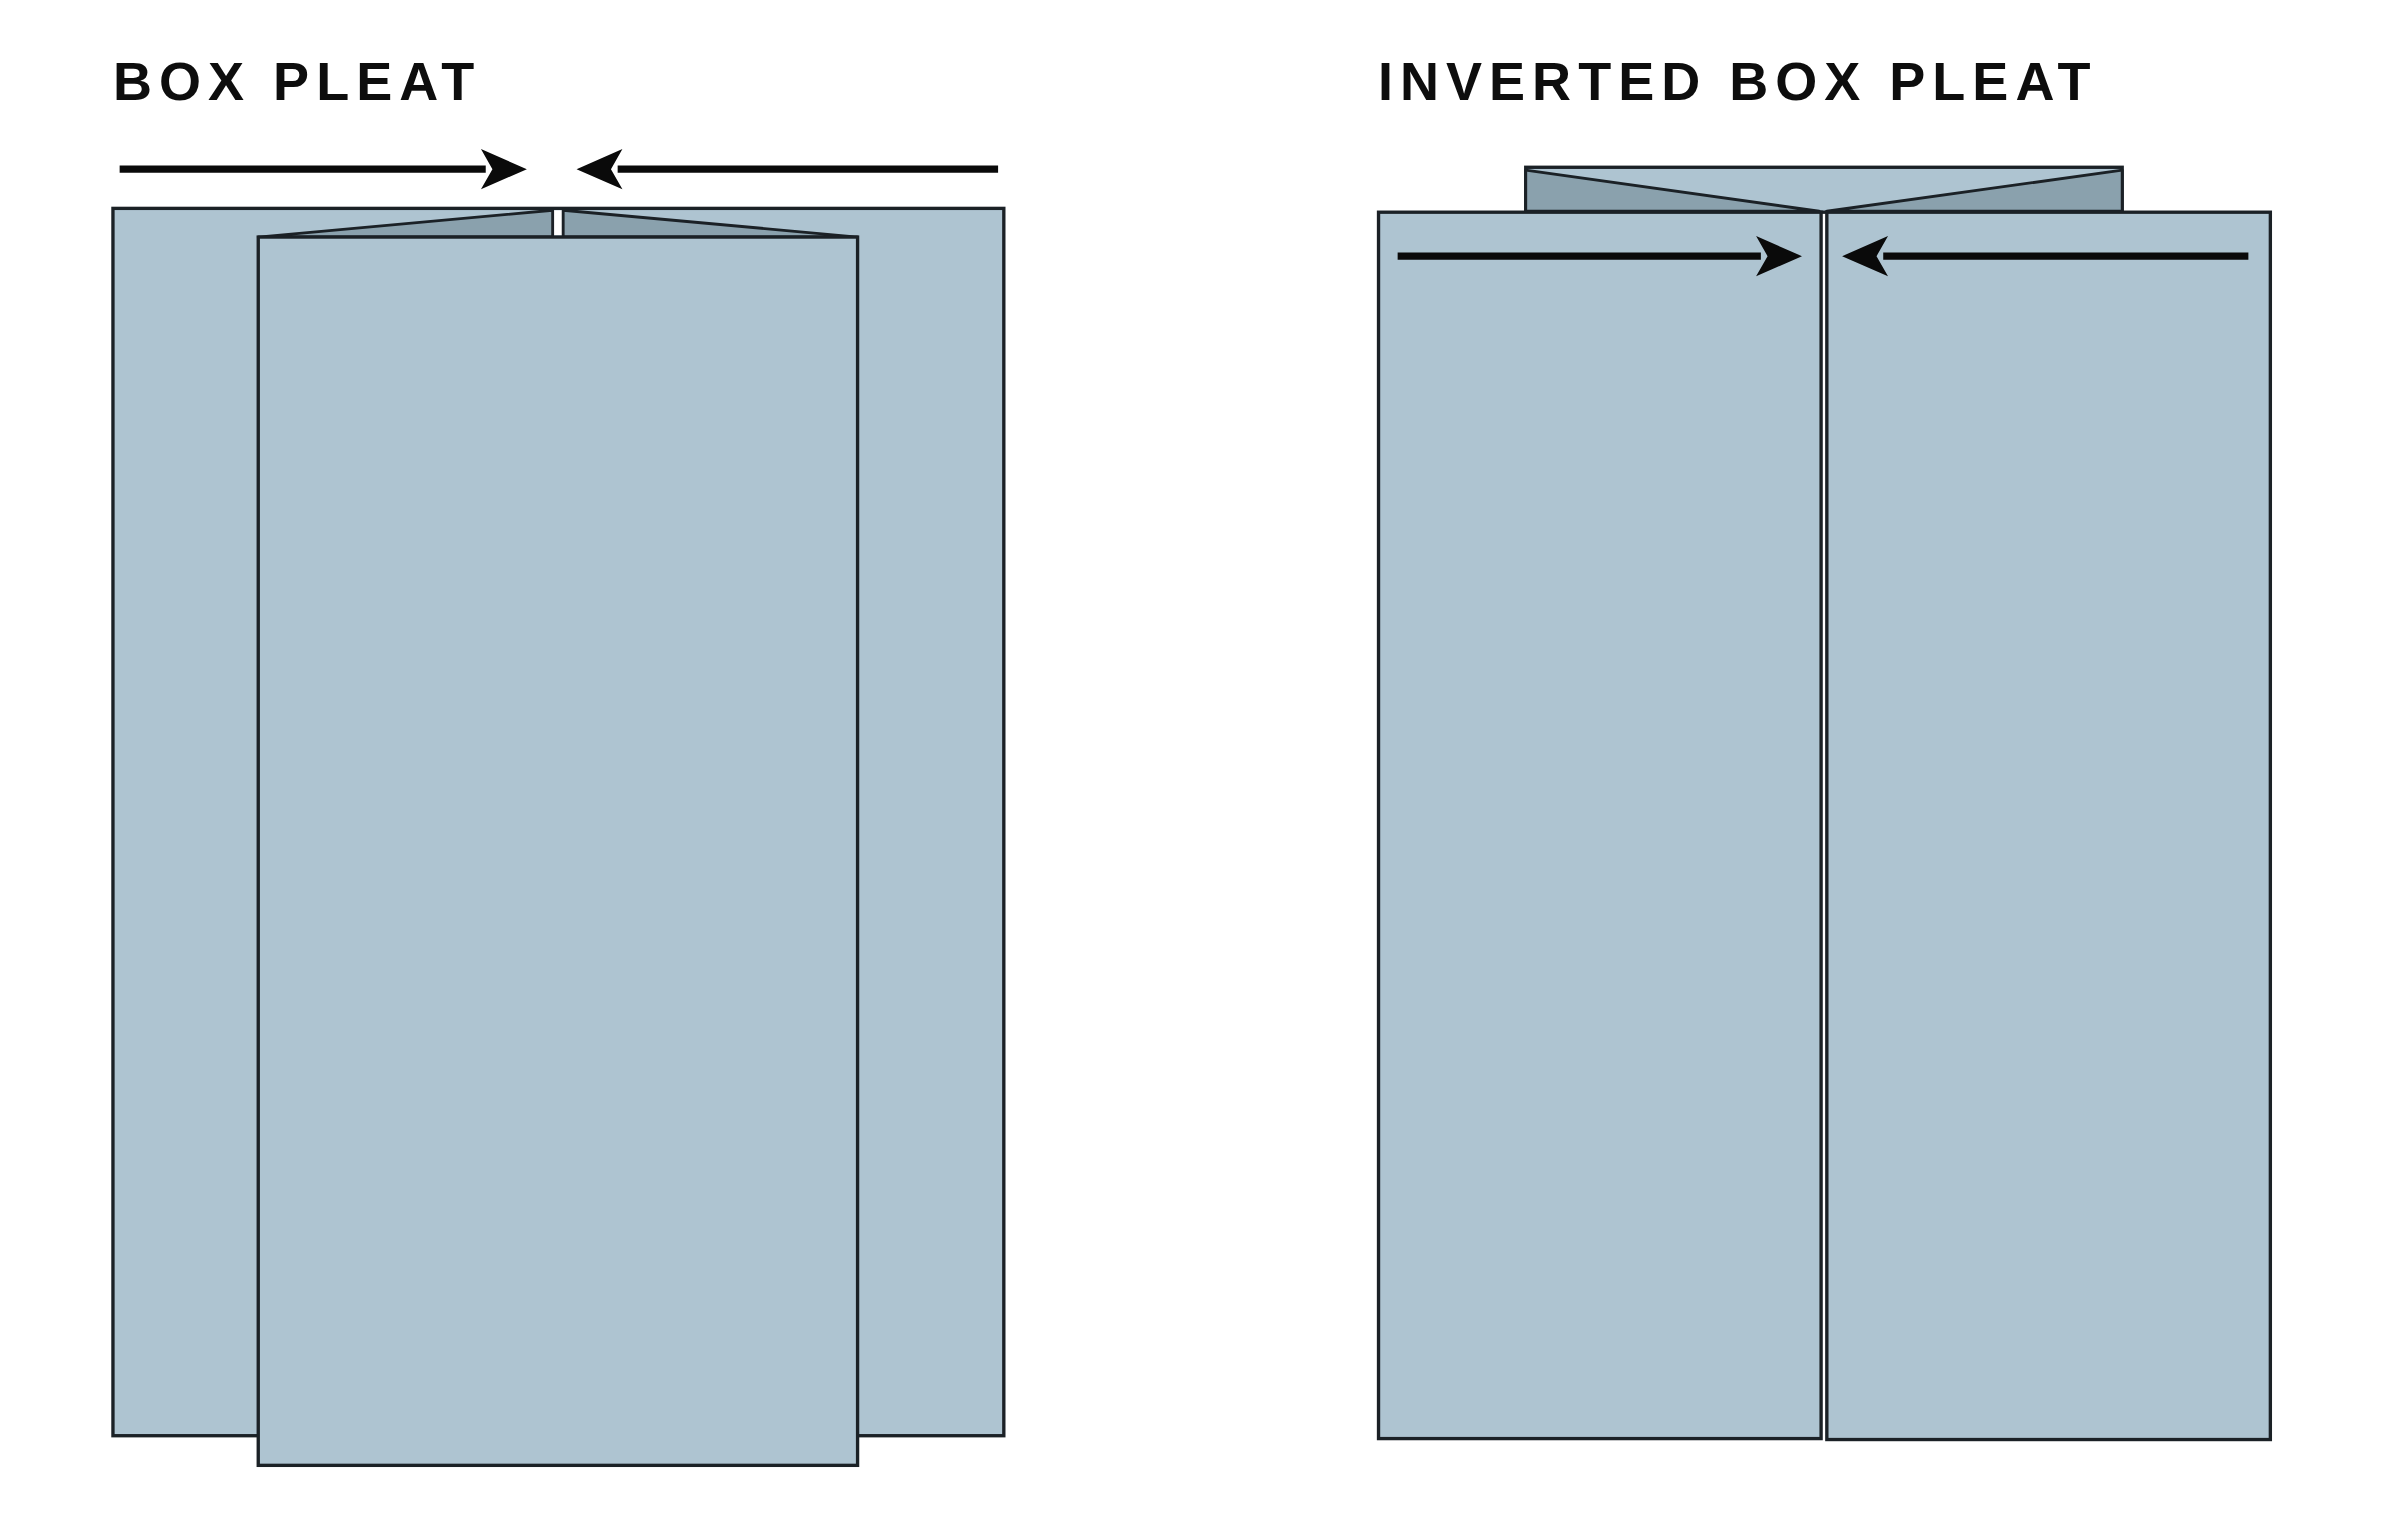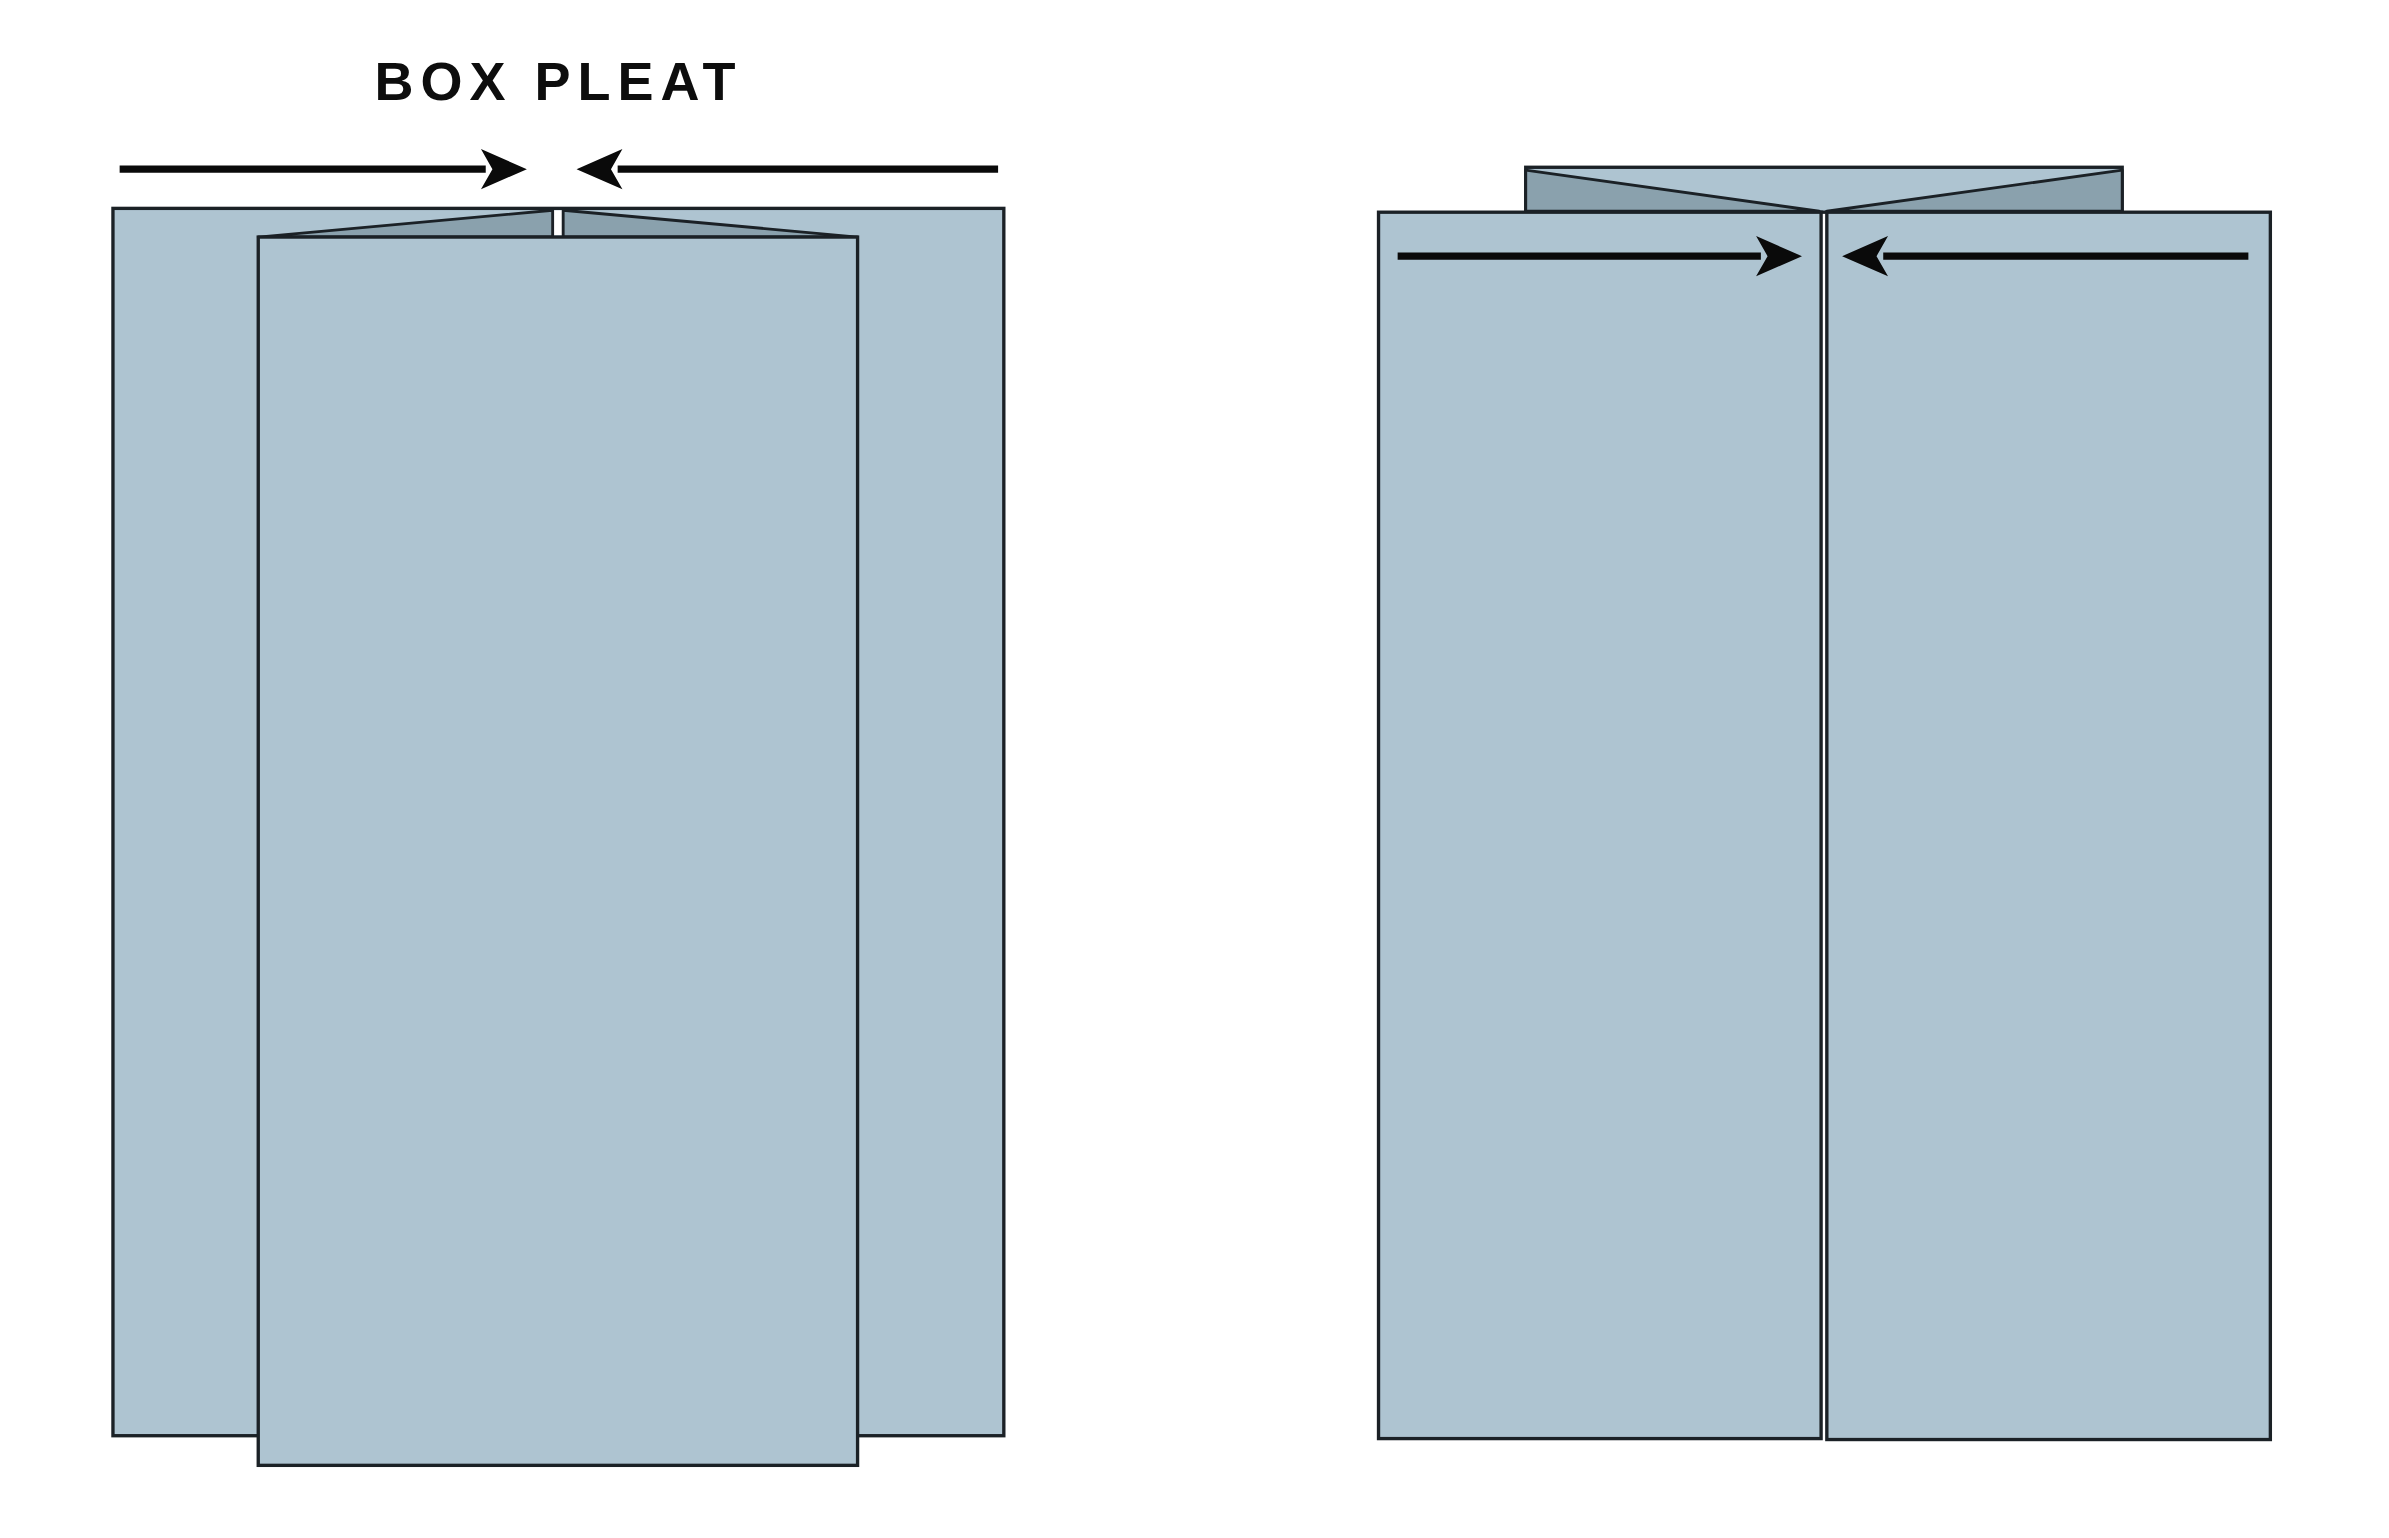--- a/index.html
+++ b/index.html
@@ -11,21 +11,20 @@
     position: relative;
     width: 2390px;
     height: 1538px;
     background: var(--page_bg, #ffffff);
     font-family: "Liberation Sans", sans-serif;
     overflow: hidden;
   }
   .diagram-title {
     position: absolute;
     top: 50px;
-    text-align: center;
     font-size: 54px;
     font-weight: 700;
     letter-spacing: 0.13em;
     color: var(--title_text, #0d0d0d);
     white-space: nowrap;
   }
   #title-box-pleat { left: 113px; width: 891px; }
   #title-inverted-box-pleat { left: 1378px; width: 892px; }
 
   svg.scene {
@@ -57,20 +56,21 @@
     stroke: none;
   }
 </style>
 </head>
 <body>
 
 <div class="canvas">
 
   <div class="diagram-title" id="title-box-pleat">BOX PLEAT</div>
 
+  <div class="diagram-title" id="title-inverted-box-pleat">INVERTED BOX PLEAT</div>
 
   <svg class="scene" width="2390" height="1538" viewBox="0 0 2500 1609">
 
     <g>
 
       <rect class="fabric" x="118" y="218" width="932" height="1284"></rect>
 
       <rect class="slit" x="573" y="220" width="21" height="26"></rect>
 
       <polygon class="fold-shadow" points="270,248 578,220 578,248"></polygon>

